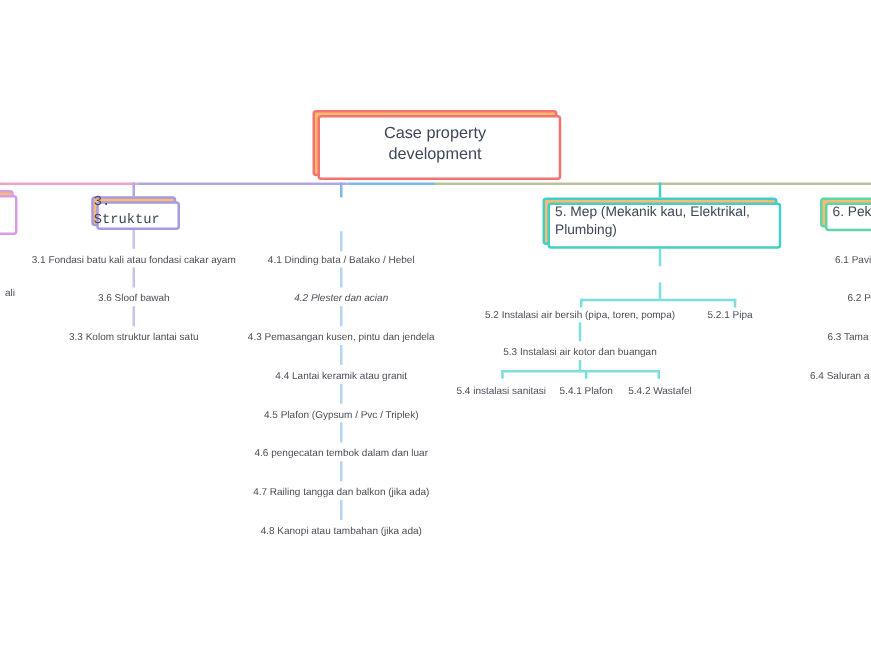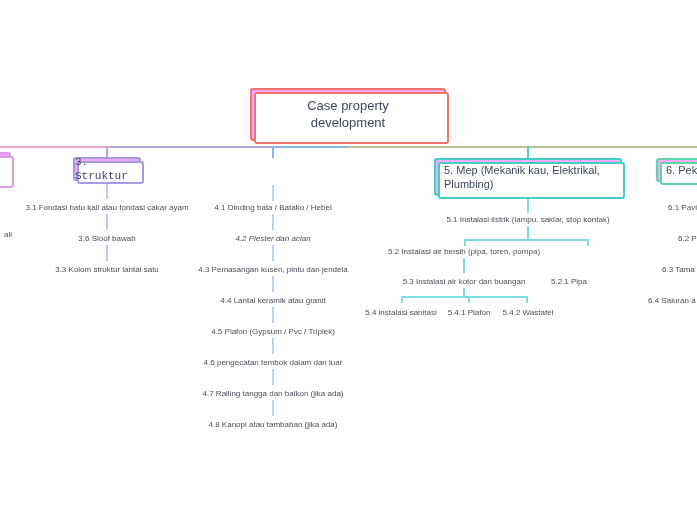--- a/index.html
+++ b/index.html
@@ -11,21 +11,21 @@
   
   .c-pink{background:#f2a3c5;}
   .c-purple{background:#b4a5e4;}
   .c-blue{background:#84b6ec;}
   .c-sage{background:#b9c19b;}
   .c-teal{background:#44cfc6;}
   .c-purple-l{background:#ccc0f0;}
   .c-blue-l{background:#b4d5f5;}
   .c-teal-l{background:#7edede;}
   
-  .node{position:absolute;background:#f0abfc;border:2px solid;border-radius:3px;z-index:1;
+  .node{position:absolute;background:#fdba74;border:2px solid;border-radius:3px;z-index:1;
         color:#3e4858;display:flex;align-items:center;justify-content:center;
         font-size:11px;line-height:1.3;box-sizing:border-box;}
   .node::before{content:"";position:absolute;inset:2px -5px -5px 2px;border:2px solid;
         border-color:inherit;border-radius:3px;background:#fff;z-index:-1;}
   .bc-root{border-color:#f4736d;}
   .bc-struktur{border-color:#a89ae0;}
   .bc-arsitektur{border-color:#78b4ea;}
   .bc-mep{border-color:#44cfc6;}
   .bc-pekerjaan{border-color:#5fd5a6;}
   .bc-leftcut{border-color:#d79ce4;}
@@ -83,27 +83,26 @@
   <span class="leaf" style="left:273px;top:358px;">4.6 pengecatan tembok dalam dan luar</span>
   <div class="line v c-blue-l" style="left:272px;top:369px;height:16px;"></div>
   <span class="leaf" style="left:273px;top:389px;">4.7 Railing tangga dan balkon (jika ada)</span>
   <div class="line v c-blue-l" style="left:272px;top:400px;height:16px;"></div>
   <span class="leaf" style="left:273px;top:420px;">4.8 Kanopi atau tambahan (jika ada)</span>
 
   <div class="node node-left bc-mep" style="left:434px;top:158px;width:188px;height:38px;">
     <span>5. Mep (Mekanik kau, Elektrikal, Plumbing)</span>
   </div>
   <div class="line v c-teal-l" style="left:527px;top:199px;height:14px;"></div>
-  <span class="leaf" style="left:528px;top:215px;">5.1 Instalasi listrik (lampu, saklar, stop kontak)</span>
   <div class="line v c-teal-l" style="left:527px;top:226px;height:13px;"></div>
   <div class="line h c-teal-l" style="left:464px;top:239px;width:125px;"></div>
   <div class="line v c-teal-l" style="left:464px;top:239px;height:7px;"></div>
   <div class="line v c-teal-l" style="left:587px;top:239px;height:7px;"></div>
   <span class="leaf" style="left:464px;top:247px;">5.2 Instalasi air bersih (pipa, toren, pompa)</span>
-  <span class="leaf" style="left:569px;top:247px;margin-top:30px;">5.2.1 Pipa</span>
+  <span class="leaf" style="left:584px;top:247px;">5.2.1 Pipa</span>
   <div class="line v c-teal-l" style="left:463px;top:258px;height:15px;"></div>
   <span class="leaf" style="left:464px;top:277px;">5.3 Instalasi air kotor dan buangan</span>
   <div class="line v c-teal-l" style="left:463px;top:288px;height:9px;"></div>
   <div class="line h c-teal-l" style="left:401px;top:296px;width:127px;"></div>
   <div class="line v c-teal-l" style="left:401px;top:296px;height:7px;"></div>
   <div class="line v c-teal-l" style="left:468px;top:296px;height:7px;"></div>
   <div class="line v c-teal-l" style="left:526px;top:296px;height:7px;"></div>
   <span class="leaf" style="left:401px;top:308px;">5.4 instalasi sanitasi</span>
   <span class="leaf" style="left:469px;top:308px;">5.4.1 Plafon</span>
   <span class="leaf" style="left:528px;top:308px;">5.4.2 Wastafel</span>

